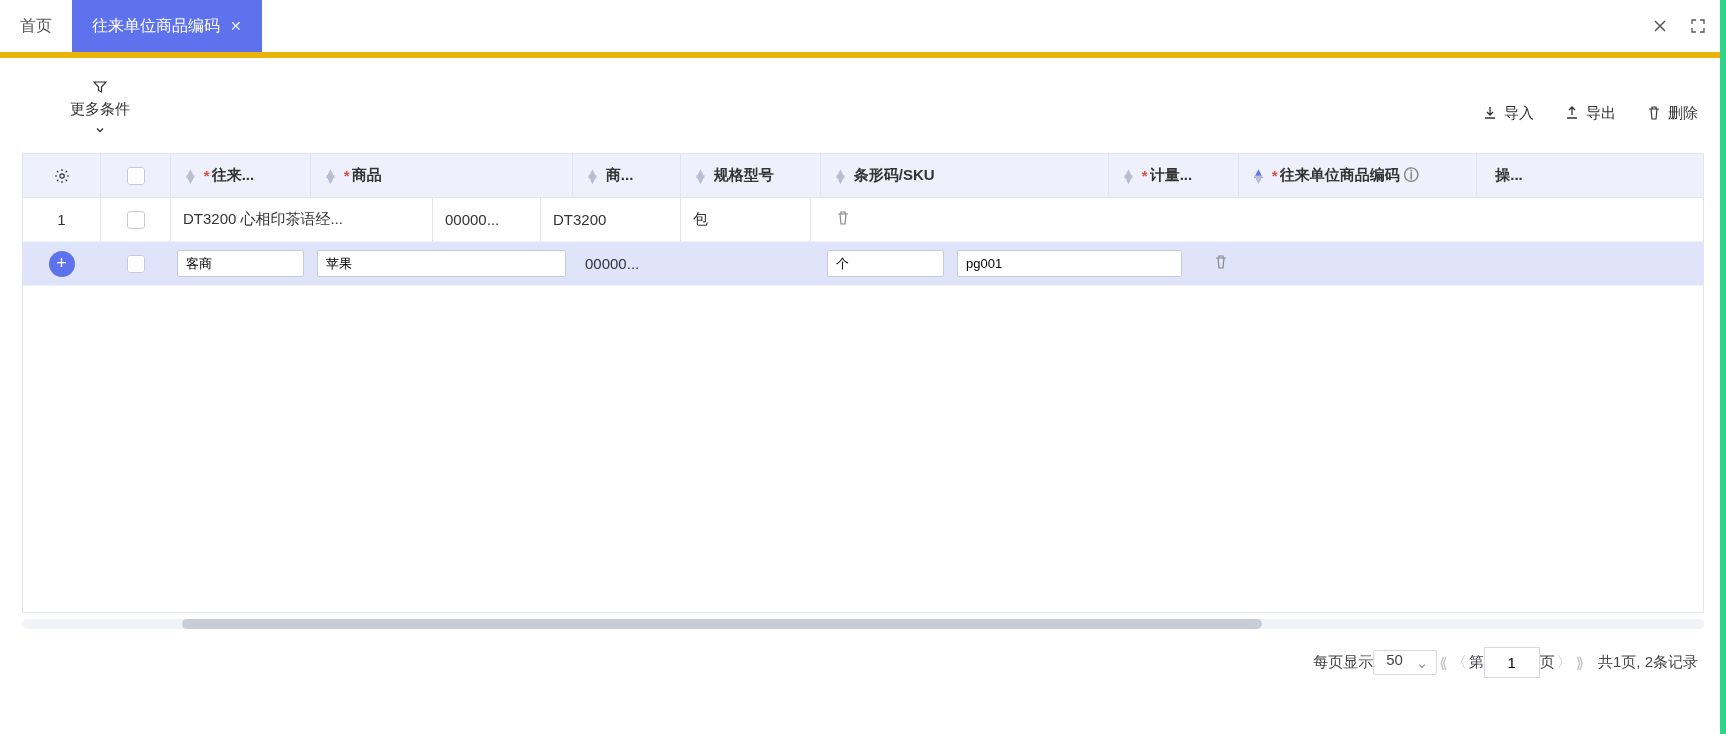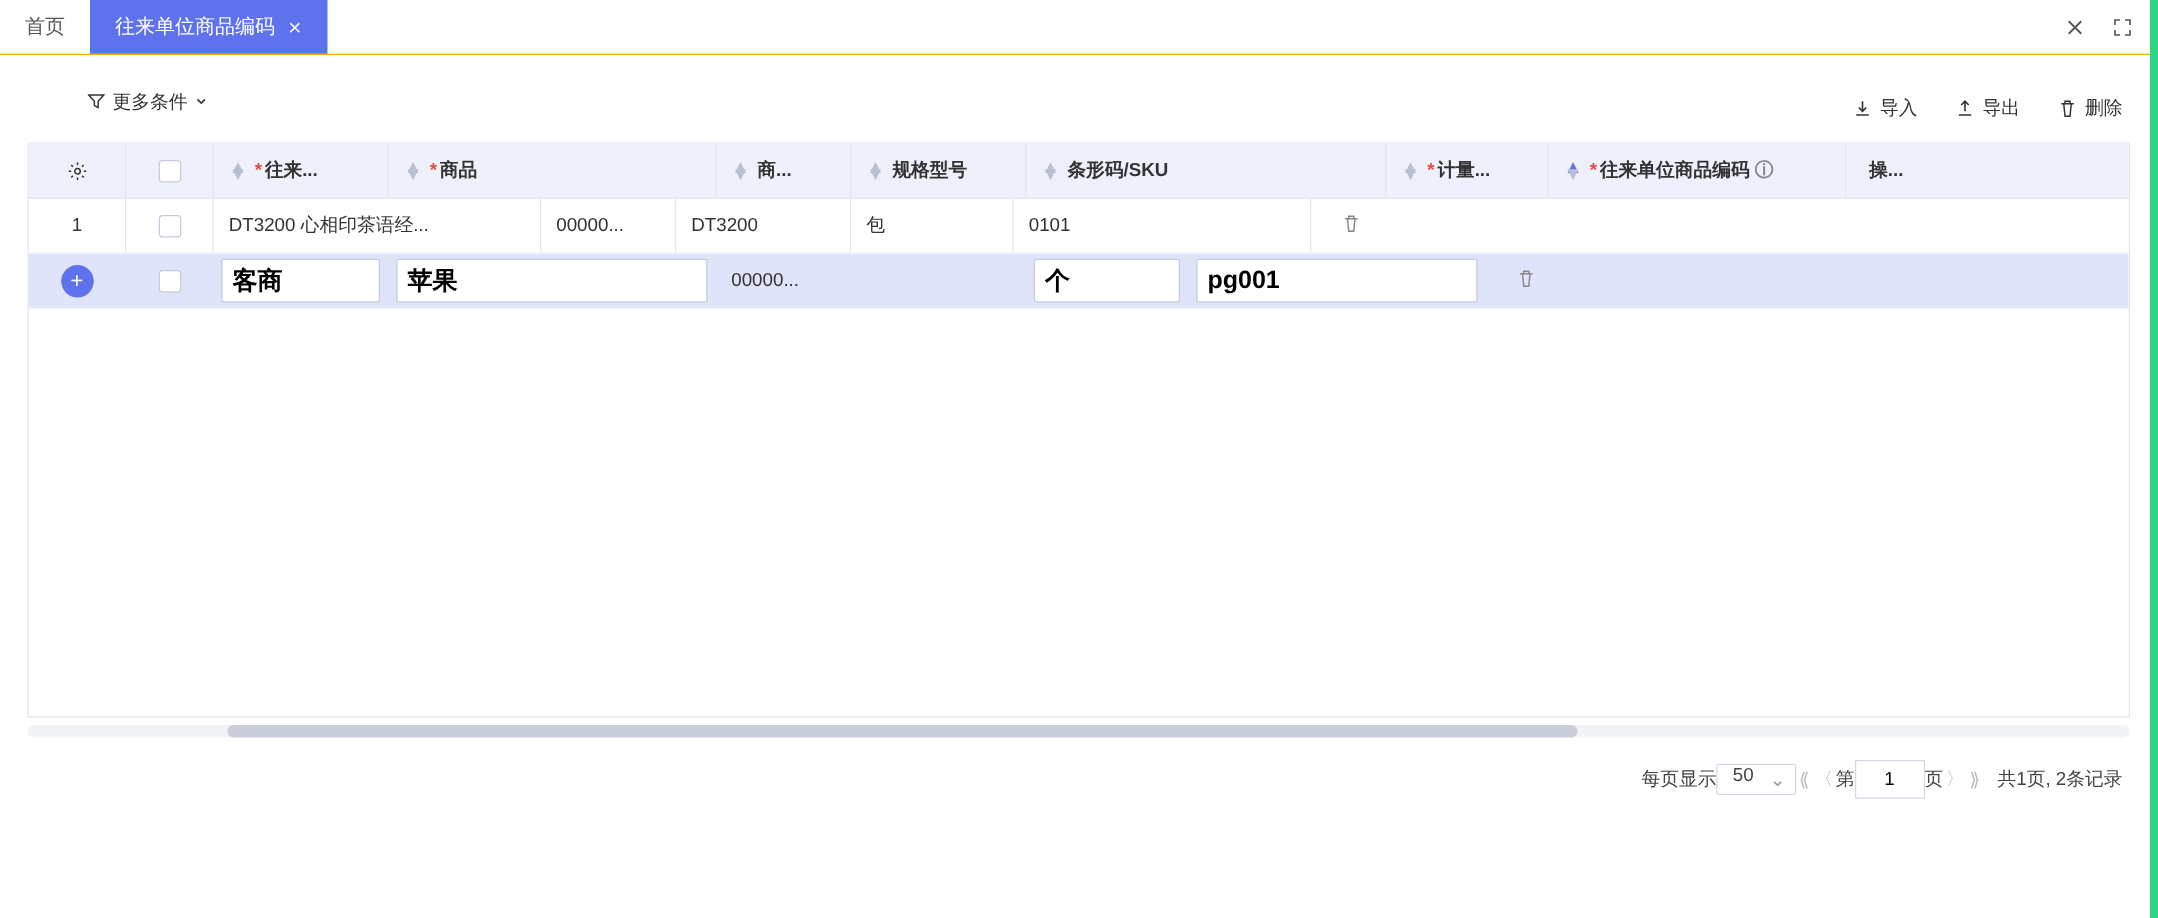--- a/index.html
+++ b/index.html
@@ -10,22 +10,22 @@
     background: #fff;
     width: 1726px;
     height: 734px;
     overflow: hidden;
     position: relative;
   }
   
   .tabbar {
     display: flex;
     align-items: center;
-    height: 44px;
-    border-bottom: 1px solid #eab308;
+    height: 58px;
+    border-bottom: 6px solid #eab308;
     position: relative;
   }
   .tab {
     display: flex;
     align-items: center;
     padding: 0 20px;
     height: 100%;
     font-size: 16px;
     color: #555;
     cursor: pointer;
@@ -75,20 +75,21 @@
   .search-wrap input::placeholder { color: #aab0bf; }
   .search-icon { color: #5e72ee; margin-left: 6px; cursor: pointer; }
   .more-filter {
     margin-left: 42px;
     display: flex;
     align-items: center;
     gap: 6px;
     font-size: 15px;
     cursor: pointer;
     color: #333;
+    flex-direction: column;
   }
   .toolbar-right {
     margin-left: auto;
     display: flex;
     gap: 30px;
     font-size: 15px;
   }
   .toolbar-action {
     display: flex;
     align-items: center;
@@ -158,24 +159,23 @@
     width: 18px; height: 18px;
     border: 1px solid #c5cbdd;
     border-radius: 3px;
     background: #fff;
     cursor: pointer;
   }
   .cell-input {
     border: 1px solid #c5cbdd;
     border-radius: 2px;
     padding: 5px 8px;
-    font-size: 20px;
+    font-size: 13px;
     width: 100%;
     background: #fff;
-    font-weight: bold;
   }
   .add-btn {
     width: 26px; height: 26px;
     border-radius: 50%;
     background: #5e72ee;
     color: #fff;
     display: flex; align-items: center; justify-content: center;
     font-size: 18px;
     cursor: pointer;
   }
@@ -367,23 +367,20 @@
         </div>
       <div class="td c4">
           <span class="truncate">00000...</span>
         </div>
       <div class="td c5">
           <span class="truncate">DT3200</span>
         </div>
       <div class="td c7">
           <span class="truncate">包</span>
         </div>
-      <div class="td c8">
-          <span class="truncate">0101</span>
-        </div>
       <div class="td c9">
           <span class="trash">
         <svg width="16" height="16" viewBox="0 0 16 16">
               <path d="M3 4h10M6 4V2h4v2M5 4l1 10h4l1-10" stroke="currentColor" stroke-width="1.2" fill="none"></path>
             </svg>
       </span>
         </div>
     </div>
 
     <div class="trow active">

